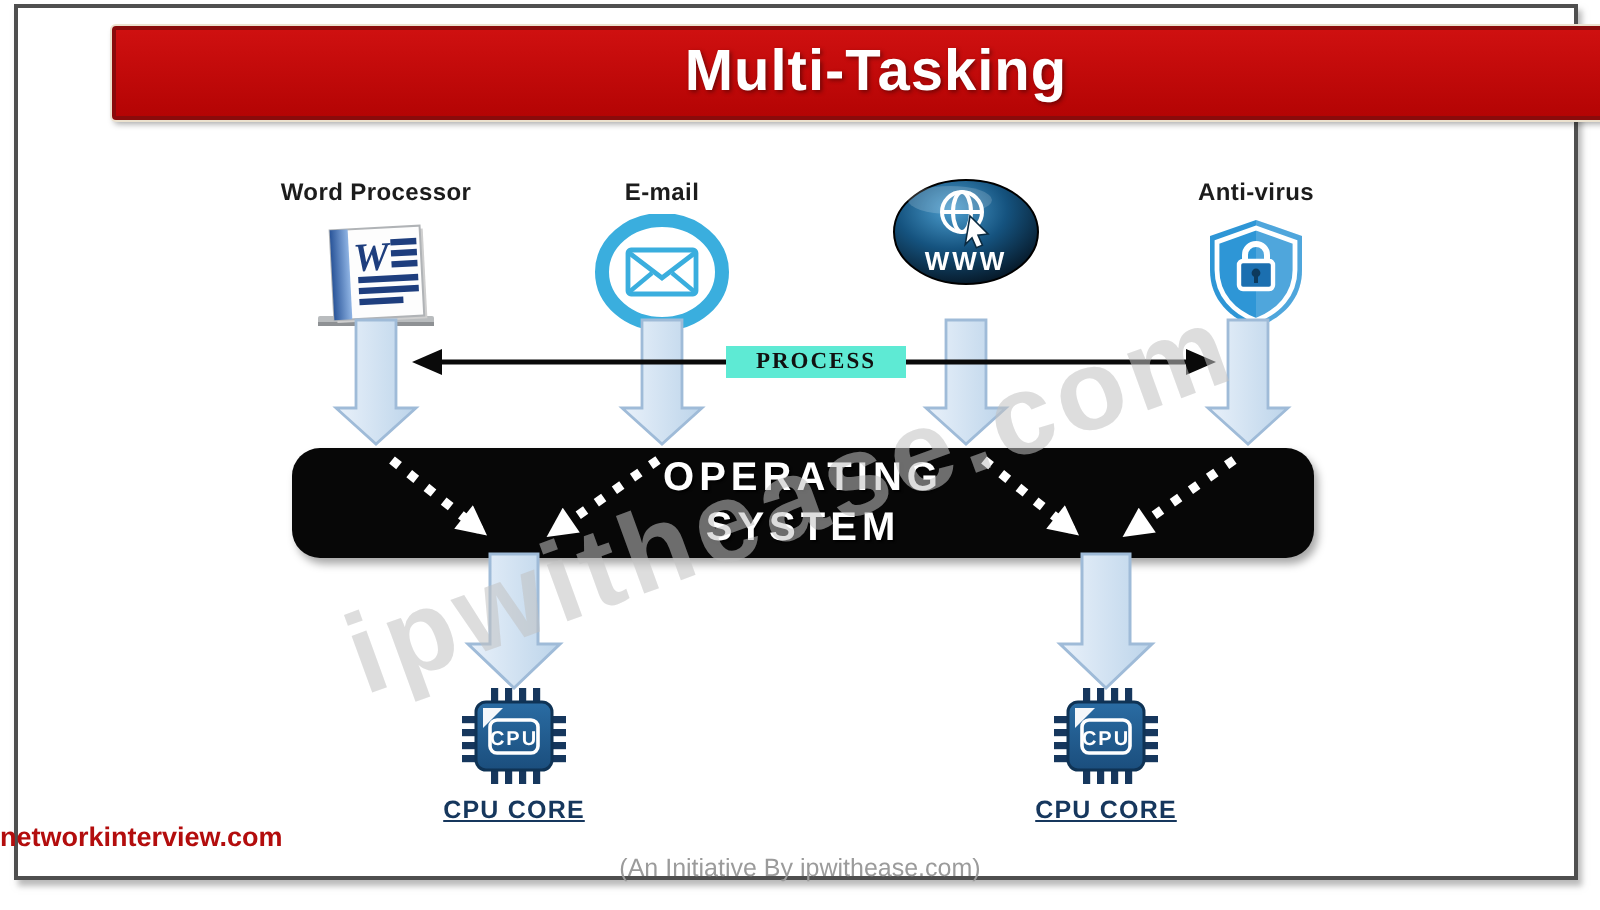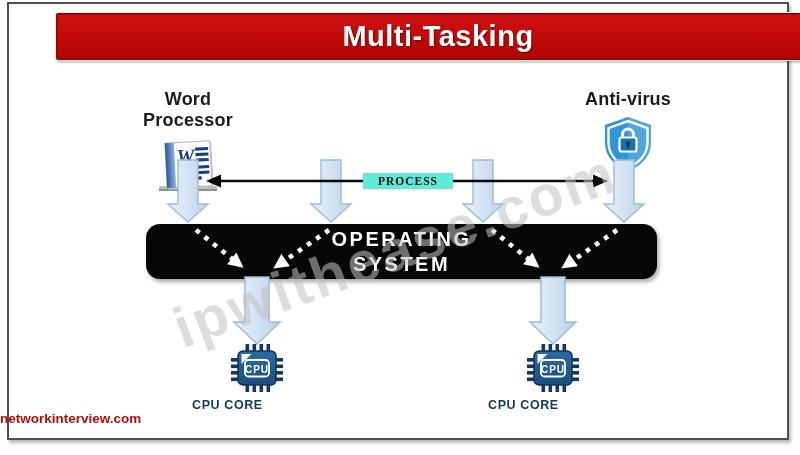--- a/index.html
+++ b/index.html
@@ -12,42 +12,42 @@
 
   .banner{position:absolute;left:18px;top:13px;width:764px;height:47px;
           background:linear-gradient(#cf1010,#b40404);
           border:2px solid #8a0b0b;border-radius:2px;box-sizing:border-box;
           box-shadow:0 0 0 1px #ece2cf,1px 2px 3px rgba(0,0,0,.35);
           display:flex;align-items:center;justify-content:center;margin-left:38px;}
   .banner h1{margin:0;color:#fff;font-size:29px;font-weight:bold;letter-spacing:.5px;
              text-shadow:1px 1px 2px rgba(0,0,0,.4);}
 
   .app{position:absolute;width:130px;text-align:center;top:89px;}
-  .app .lbl{font-size:18px;font-weight:bold;color:#1c1c1c;letter-spacing:.2px;margin-bottom:4px;}
+  .app .lbl{font-size:12px;font-weight:bold;color:#1c1c1c;letter-spacing:.2px;margin-bottom:4px;}
   .app-word{left:123px;}  .app-mail{left:266px;}  .app-web{left:418px;}  .app-av{left:563px;}
   .icon-wrap{display:flex;justify-content:center;}
 
   .osbar{position:absolute;left:146px;top:224px;width:511px;height:55px;
          background:#070707;border-radius:14px;z-index:2;
          box-shadow:2px 3px 4px rgba(0,0,0,.35);
          display:flex;flex-direction:column;align-items:center;justify-content:center;}
   .osbar .osline{color:#fff;font-weight:bold;font-size:20px;letter-spacing:2.5px;line-height:25px;
                  text-shadow:1px 1px 1px rgba(0,0,0,.8);}
 
   .overlay{position:absolute;left:0;top:0;z-index:3;pointer-events:none;}
 
   .process{position:absolute;left:363px;top:173px;width:90px;z-index:4;background:#5eead4;
            text-align:center;font-size:11.5px;font-weight:bold;letter-spacing:1px;color:#111;
            padding:2px 0;font-family:Liberation Serif, serif;}
 
   .cpu{position:absolute;z-index:4;}
   .cpu-left{left:224px;top:337px;}
   .cpu-right{left:520px;top:337px;}
-  .cpu-label{position:absolute;width:130px;text-align:left;top:398px;z-index:4;
-             font-size:12.5px;font-weight:bold;color:#16375d;letter-spacing:.6px;}
+  .cpu-label{position:absolute;width:130px;text-align:center;top:398px;z-index:4;
+             font-size:12.5px;font-weight:bold;color:#16375d;letter-spacing:.6px;text-decoration:underline;}
   .cpu-label-left{left:192px;} .cpu-label-right{left:488px;}
 
   .footer-site{position:absolute;left:0;top:411px;width:800px;text-align:left;z-index:4;
                color:#b30d0d;font-weight:bold;font-size:13.5px;}
   .footer-init{position:absolute;left:0;top:427px;width:800px;text-align:center;z-index:4;
                color:#9b9b9b;font-size:12.5px;}
 
   .watermark{position:absolute;left:130px;top:210px;width:530px;height:80px;z-index:6;
              display:flex;align-items:center;justify-content:center;
              transform:rotate(-20deg);pointer-events:none;
@@ -88,22 +88,54 @@
             <rect x="43" y="24" width="13" height="3.2"></rect>
             <rect x="26" y="31" width="30" height="3.2"></rect>
             <rect x="26" y="36.5" width="30" height="3.2"></rect>
             <rect x="26" y="42" width="22" height="3.2"></rect>
           </g>
         </g>
       </svg>
     </div>
   </div>
 
+  <div class="app app-mail">
+    <div class="lbl">E-mail</div>
+    <div class="icon-wrap">
+      <svg width="70" height="60" aria-hidden="true">
+        <ellipse cx="35" cy="29" rx="30" ry="26" fill="#ffffff" stroke="#3aaede" stroke-width="7"></ellipse>
+        <rect x="18" y="18" width="34" height="22" rx="1.5" fill="#fff" stroke="#3aaede" stroke-width="2.4"></rect>
+        <polyline points="18,19 35,32 52,19" fill="none" stroke="#3aaede" stroke-width="2.4"></polyline>
+        <line x1="18" y1="39.5" x2="30" y2="29.5" stroke="#3aaede" stroke-width="2.2"></line>
+        <line x1="52" y1="39.5" x2="40" y2="29.5" stroke="#3aaede" stroke-width="2.2"></line>
+      </svg>
+    </div>
+  </div>
 
   <div class="app app-web">
+    <div class="icon-wrap">
+      <svg width="78" height="56" aria-hidden="true">
+        <defs>
+          <radialGradient id="webg" cx="40%" cy="28%" r="85%">
+            <stop offset="0" stop-color="#4d9fd0"></stop>
+            <stop offset="0.45" stop-color="#15537f"></stop>
+            <stop offset="1" stop-color="#02070e"></stop>
+          </radialGradient>
+        </defs>
+        <ellipse cx="39" cy="27" rx="36" ry="26" fill="url(#webg)" stroke="#000" stroke-width="1"></ellipse>
+        <ellipse cx="31" cy="11" rx="21" ry="7" fill="#ffffff" opacity="0.17"></ellipse>
+        <g stroke="#ffffff" stroke-width="2" fill="none">
+          <circle cx="37" cy="17" r="10"></circle>
+          <ellipse cx="37" cy="17" rx="4.5" ry="10"></ellipse>
+          <line x1="27" y1="17" x2="47" y2="17"></line>
+        </g>
+        <path d="M41,19 l9,9 l-5,0.6 l2.2,5 l-3,1.3 l-2.2,-5 l-3.4,3.4 Z" fill="#ffffff" stroke="#0a2a40" stroke-width="0.8"></path>
+        <text x="39" y="46" text-anchor="middle" font-size="13" font-weight="bold" fill="#ffffff" letter-spacing="1.5">WWW</text>
+      </svg>
+    </div>
   </div>
 
   <div class="app app-av">
     <div class="lbl">Anti-virus</div>
     <div class="icon-wrap">
       <svg width="60" height="60" aria-hidden="true">
         <path d="M30,3 L53,11 L53,28 C53,43 43,52 30,57 C17,52 7,43 7,28 L7,11 Z" fill="#2e96d6"></path>
         <path d="M30,3 L53,11 L53,28 C53,43 43,52 30,57 Z" fill="#ffffff" opacity="0.16"></path>
         <path d="M30,7 L49.5,14 L49.5,28 C49.5,40.5 41,49 30,53.2 C19,49 10.5,40.5 10.5,28 L10.5,14 Z" fill="none" stroke="#ffffff" stroke-width="2.4"></path>
         <path d="M24.5,24 v-3.5 a5.5,5.5 0 0 1 11,0 V24" fill="none" stroke="#ffffff" stroke-width="3"></path>
@@ -214,16 +246,17 @@
       <path d="M17.5,17 h10 l-10,10 Z" fill="#ffffff" opacity="0.95"></path>
       <rect x="21" y="23" width="24" height="16.5" rx="3.5" fill="none" stroke="#ffffff" stroke-width="1.8"></rect>
       <text x="33" y="35.5" text-anchor="middle" font-size="10" font-weight="bold" fill="#ffffff" letter-spacing="1">CPU</text>
     </svg>
   </div>
 
   <div class="cpu-label cpu-label-left">CPU CORE</div>
   <div class="cpu-label cpu-label-right">CPU CORE</div>
 
   <div class="footer-site">networkinterview.com</div>
+  <div class="footer-init">(An Initiative By ipwithease.com)</div>
 
   <div class="watermark">ipwithease.com</div>
 
 </div>
 
 </body></html>

